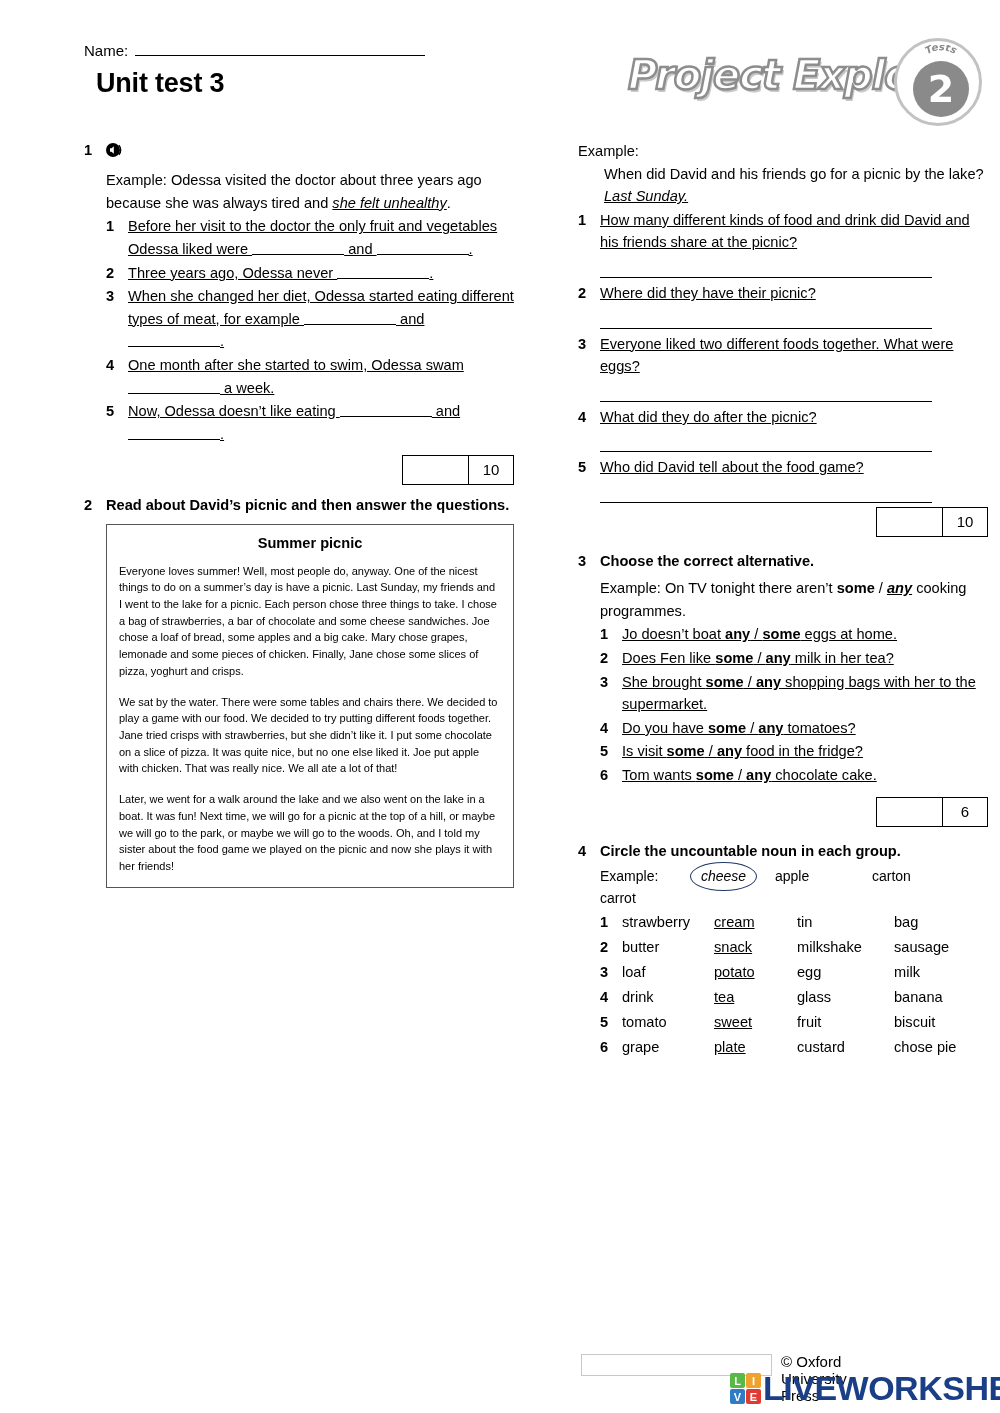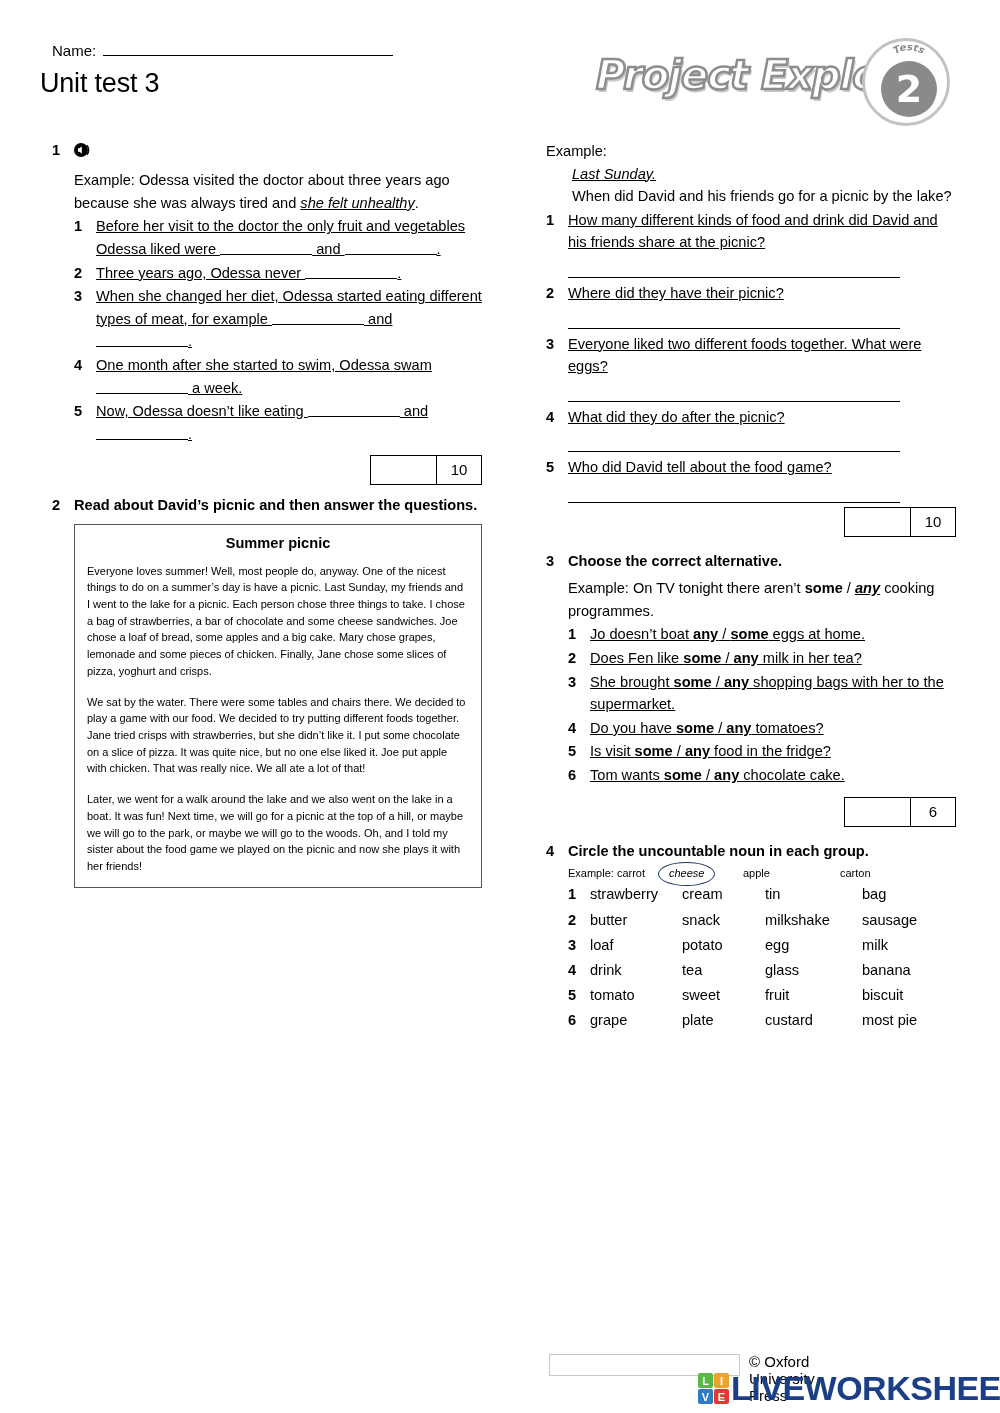--- a/index.html
+++ b/index.html
@@ -6,37 +6,37 @@
   html, body { margin: 0; padding: 0; }
   body {
     width: 1000px;
     height: 1413px;
     background: #ffffff;
     font-family: "Liberation Sans", sans-serif;
     color: #000000;
     position: relative;
     overflow: hidden;
   }
-  .page { position: relative; width: 796px; height: 1413px; padding: 0; }
+  .page { position: relative; width: 796px; height: 1413px; padding: 0; margin-left: 32px; }
 
   
   .header { position: relative; height: 120px; }
   .name-block { position: absolute; left: 52px; top: 42px; font-size: 15px; }
   .name-label { font-size: 15px; }
   .name-rule {
     display: inline-block;
     width: 290px;
     border-bottom: 1.5px solid #000;
     height: 12px;
     margin-left: 3px;
     vertical-align: baseline;
   }
   .unit-title {
-    position: absolute; left: 40px; top: 68px;
-    font-size: 27px; font-weight: normal; letter-spacing: -0.2px;
+    position: absolute; left: 64px; top: 68px;
+    font-size: 27px; font-weight: bold; letter-spacing: -0.2px;
   }
 
   
   .logo-wrap { position: absolute; left: 596px; top: 36px; width: 356px; height: 90px; }
   .logo-text {
     position: absolute; left: 0; top: 16px;
     font-size: 40px; font-weight: bold; font-style: italic;
     letter-spacing: -1px;
     color: #ffffff;
     -webkit-text-stroke: 2.5px #8d8d8d;
@@ -127,26 +127,26 @@
     width: 408px;
   }
   .read-title {
     text-align: center; font-weight: bold; font-size: 14.6px;
     margin-bottom: 12px;
   }
   .read-p { font-size: 11px; line-height: 1.52; margin: 0 0 14px 0; }
   .read-p:last-child { margin-bottom: 0; }
 
   
-  .noun-example { display: flex; font-size: 11px; line-height: 1.6; margin-top: 4px; }
+  .noun-example { display: flex; font-size: 14px; line-height: 1.6; margin-top: 4px; }
   .noun-example .lbl { width: 92px; }
   .noun-row { display: flex; font-size: 14.6px; line-height: 1.72; }
   .noun-row .qn { width: 22px; flex: 0 0 22px; font-weight: bold; }
   .c1 { width: 92px; flex: 0 0 92px; }
-  .c2 { width: 83px; flex: 0 0 83px; }
+  .c2 { width: 83px; flex: 0 0 83px; text-decoration: underline; }
   .c3 { width: 97px; flex: 0 0 97px; }
   .c4 { flex: 1; }
   .circled {
     position: relative; display: inline-block;
     font-style: italic; padding: 0 9px;
   }
   .circled .oval {
     position: absolute; left: -2px; top: -3px;
     width: calc(100% + 4px); height: calc(100% + 7px);
     border: 1.6px solid #1f3864;
@@ -289,24 +289,24 @@
       </div>
 
     </div>
 
     <div class="col col-right">
 
       <div class="ex">
         <div class="example-line" style="margin-top:0">
           <span>Example:</span>
         </div>
+        <div class="example-line" style="margin-top:0; padding-left:26px">When did David and his friends go for a picnic by the lake?</div>
         <div class="example-line" style="margin-top:0; padding-left:26px">
           <span class="ital-u">Last Sunday.</span>
         </div>
-        <div class="example-line" style="margin-top:0; padding-left:26px">When did David and his friends go for a picnic by the lake?</div>
 
         <div class="qitem">
           <span class="qn">1</span>
           <span class="qt">How many different kinds of food and drink did David and his friends share at the picnic?</span>
         </div>
         <div class="ans-rule"></div>
 
         <div class="qitem">
           <span class="qn">2</span>
           <span class="qt">Where did they have their picnic?</span>
@@ -437,21 +437,21 @@
             <span class="c1">tomato</span>
             <span class="c2">sweet</span>
             <span class="c3">fruit</span>
             <span class="c4">biscuit</span>
           </div>
           <div class="noun-row">
             <span class="qn">6</span>
             <span class="c1">grape</span>
             <span class="c2">plate</span>
             <span class="c3">custard</span>
-            <span class="c4">most pie</span>
+            <span class="c4">chose pie</span>
           </div>
         </div>
       </div>
 
     </div>
   </div>
 
   <div class="footer"></div>
   <input class="foot-input" value="" style="">
   <div class="foot-copy">© Oxford University Press</div>

